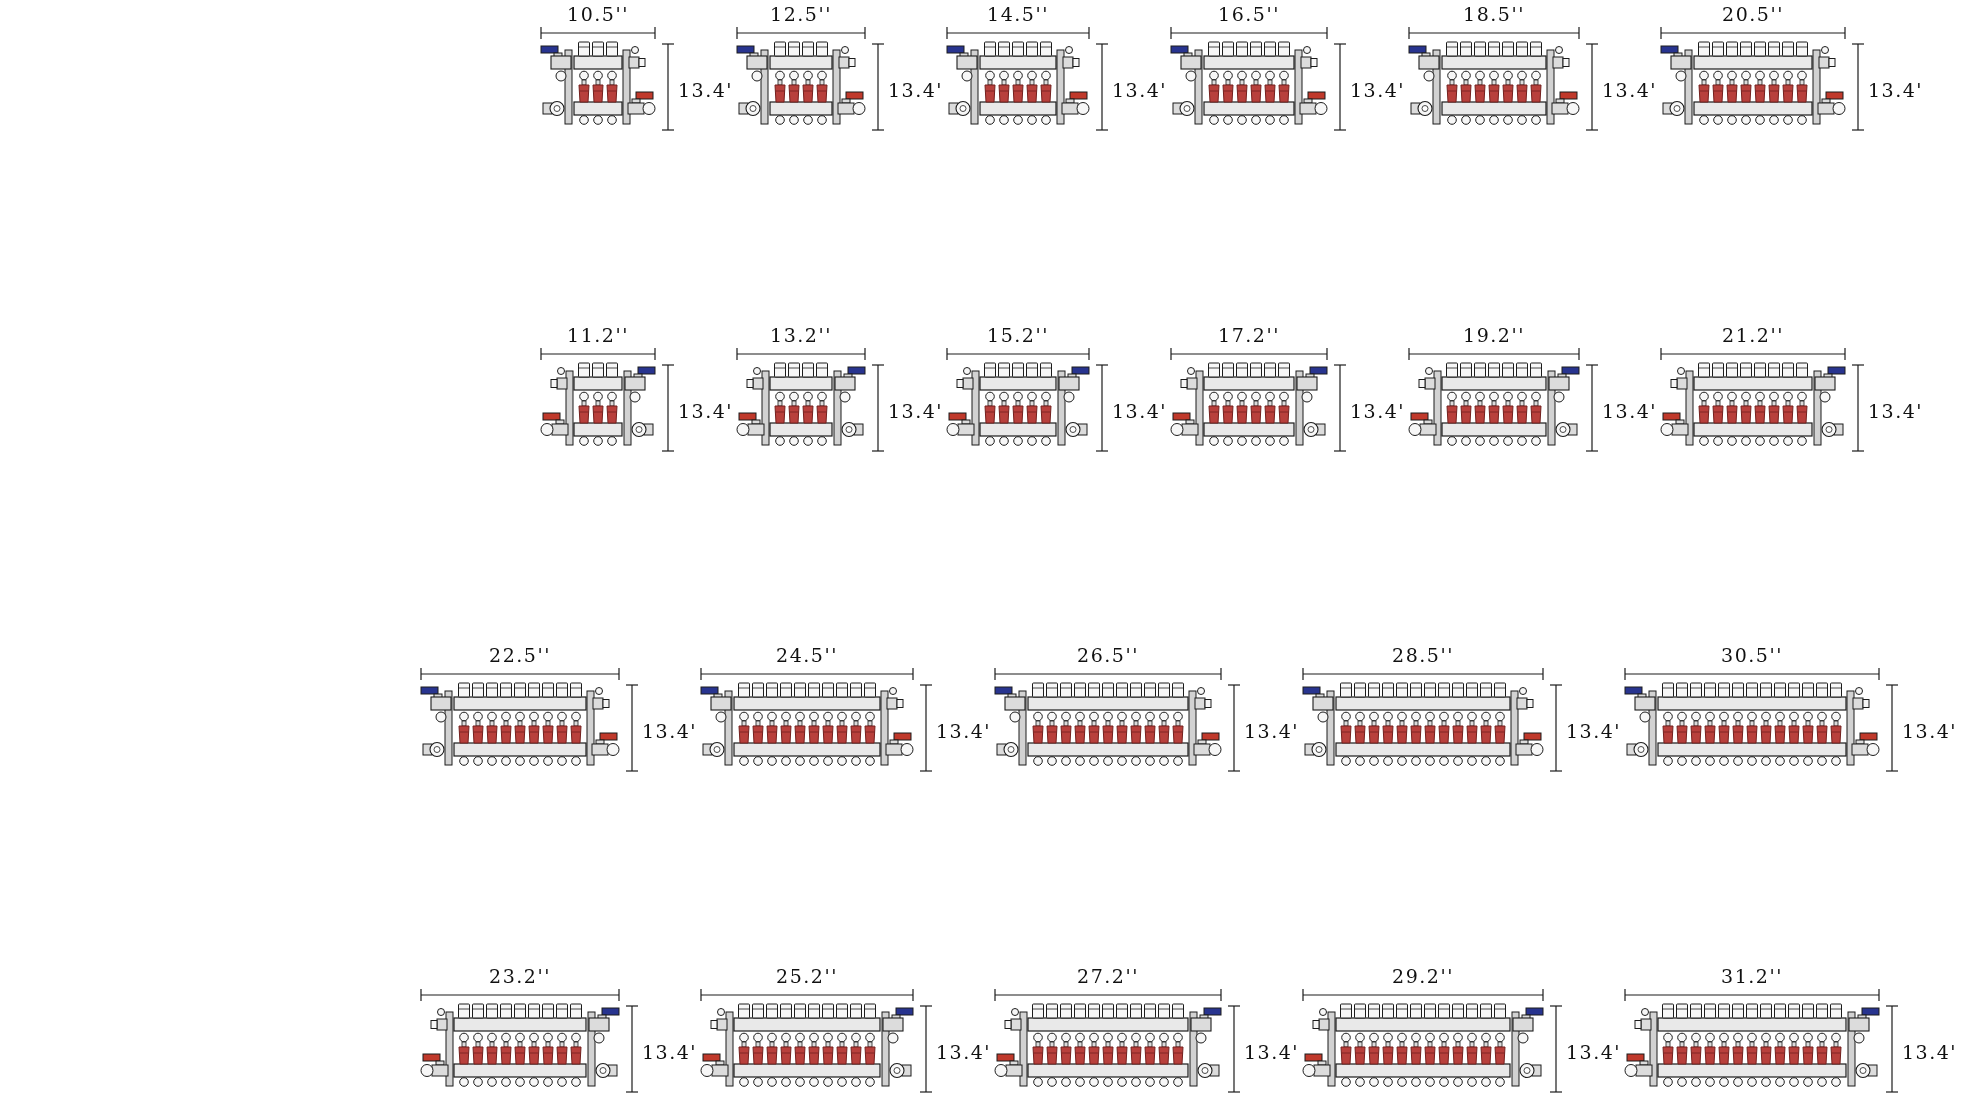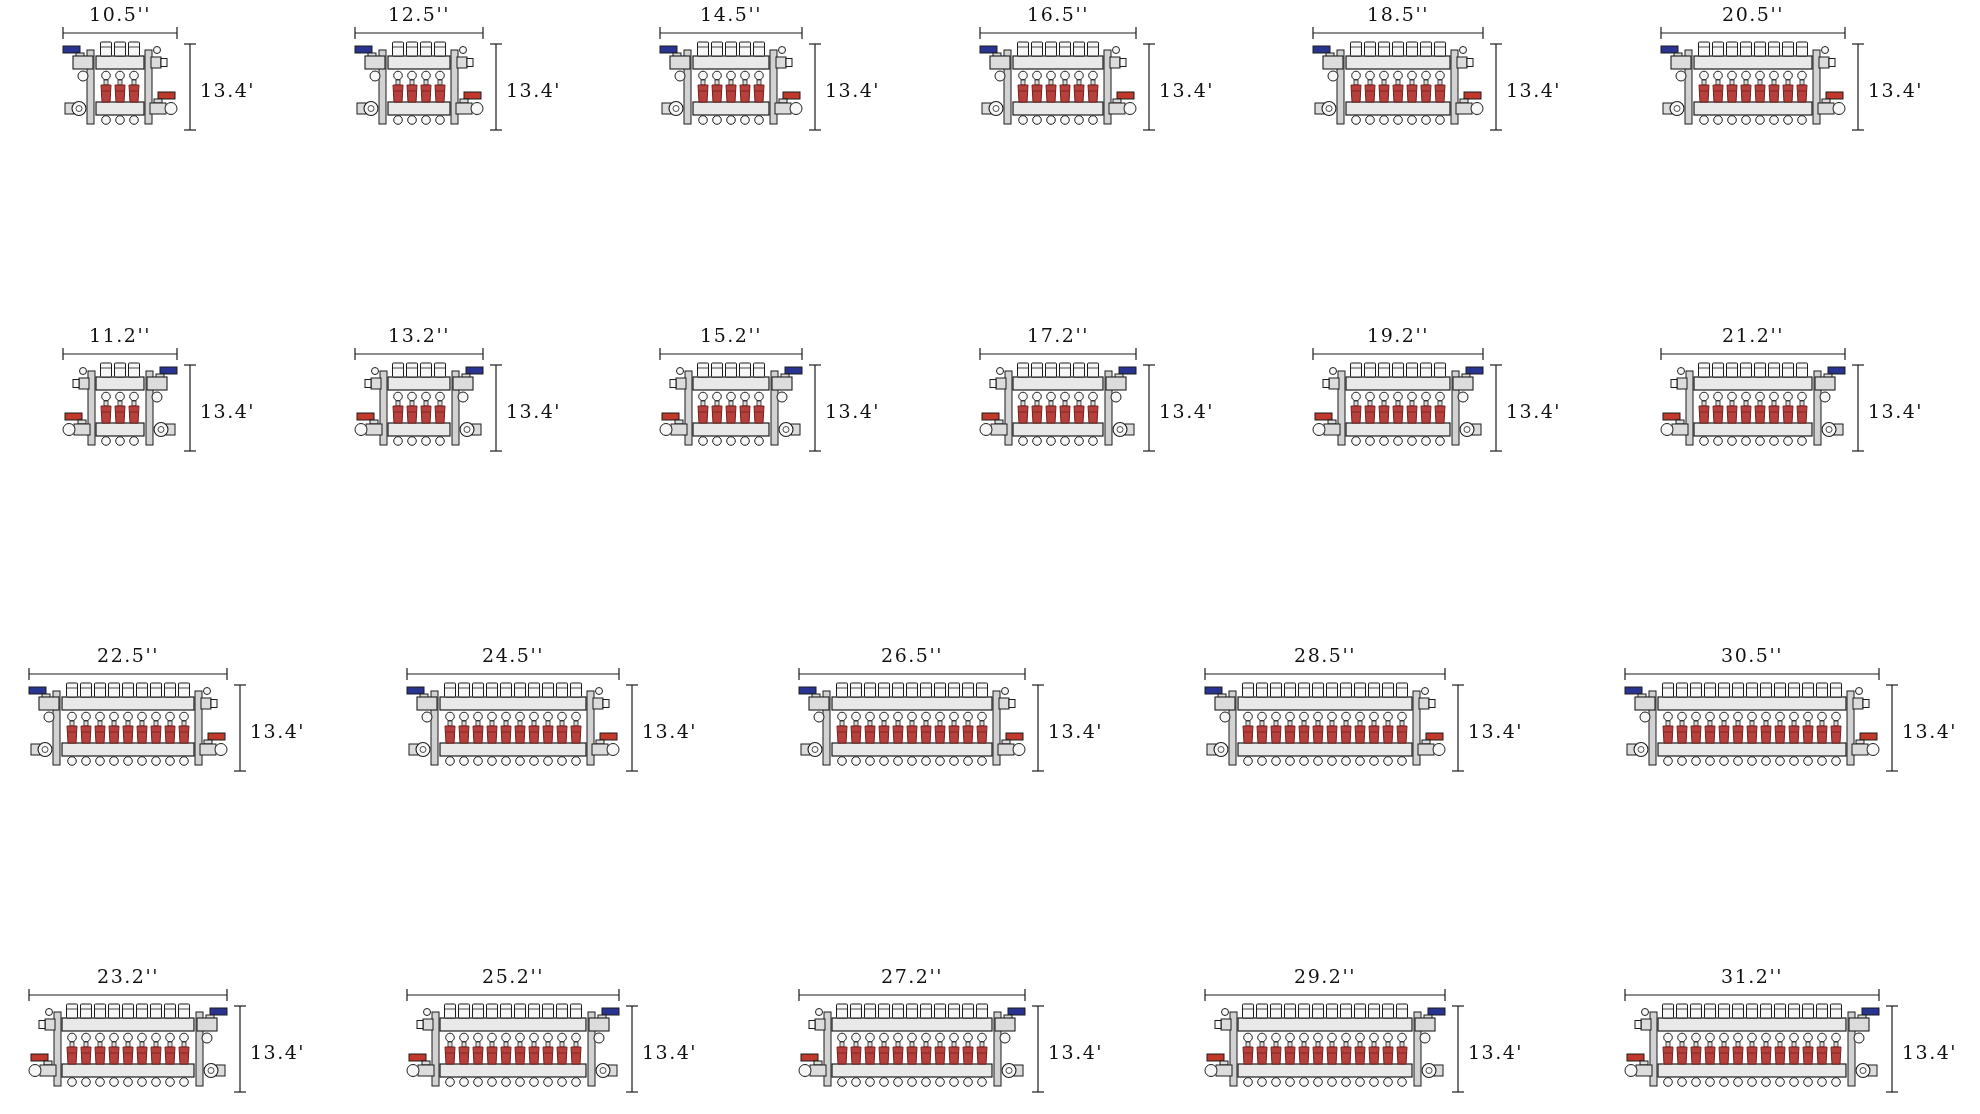--- a/index.html
+++ b/index.html
@@ -15,21 +15,21 @@
     height: 100%;
     box-sizing: border-box;
     display: flex;
     flex-direction: column;
     justify-content: space-between;
     padding: 6px 24px 14px 24px;
   }
   .m-row {
     display: flex;
     align-items: flex-start;
-    justify-content: space-between;
+    justify-content: flex-end;
   }
   .m-row.narrow { padding: 0 34px; }
   .m-cell { display: block; }
   svg { display: block; }
   svg text {
     font-family: "DejaVu Serif", serif;
     letter-spacing: 1.5px;
   }
 </style>
 </head>

